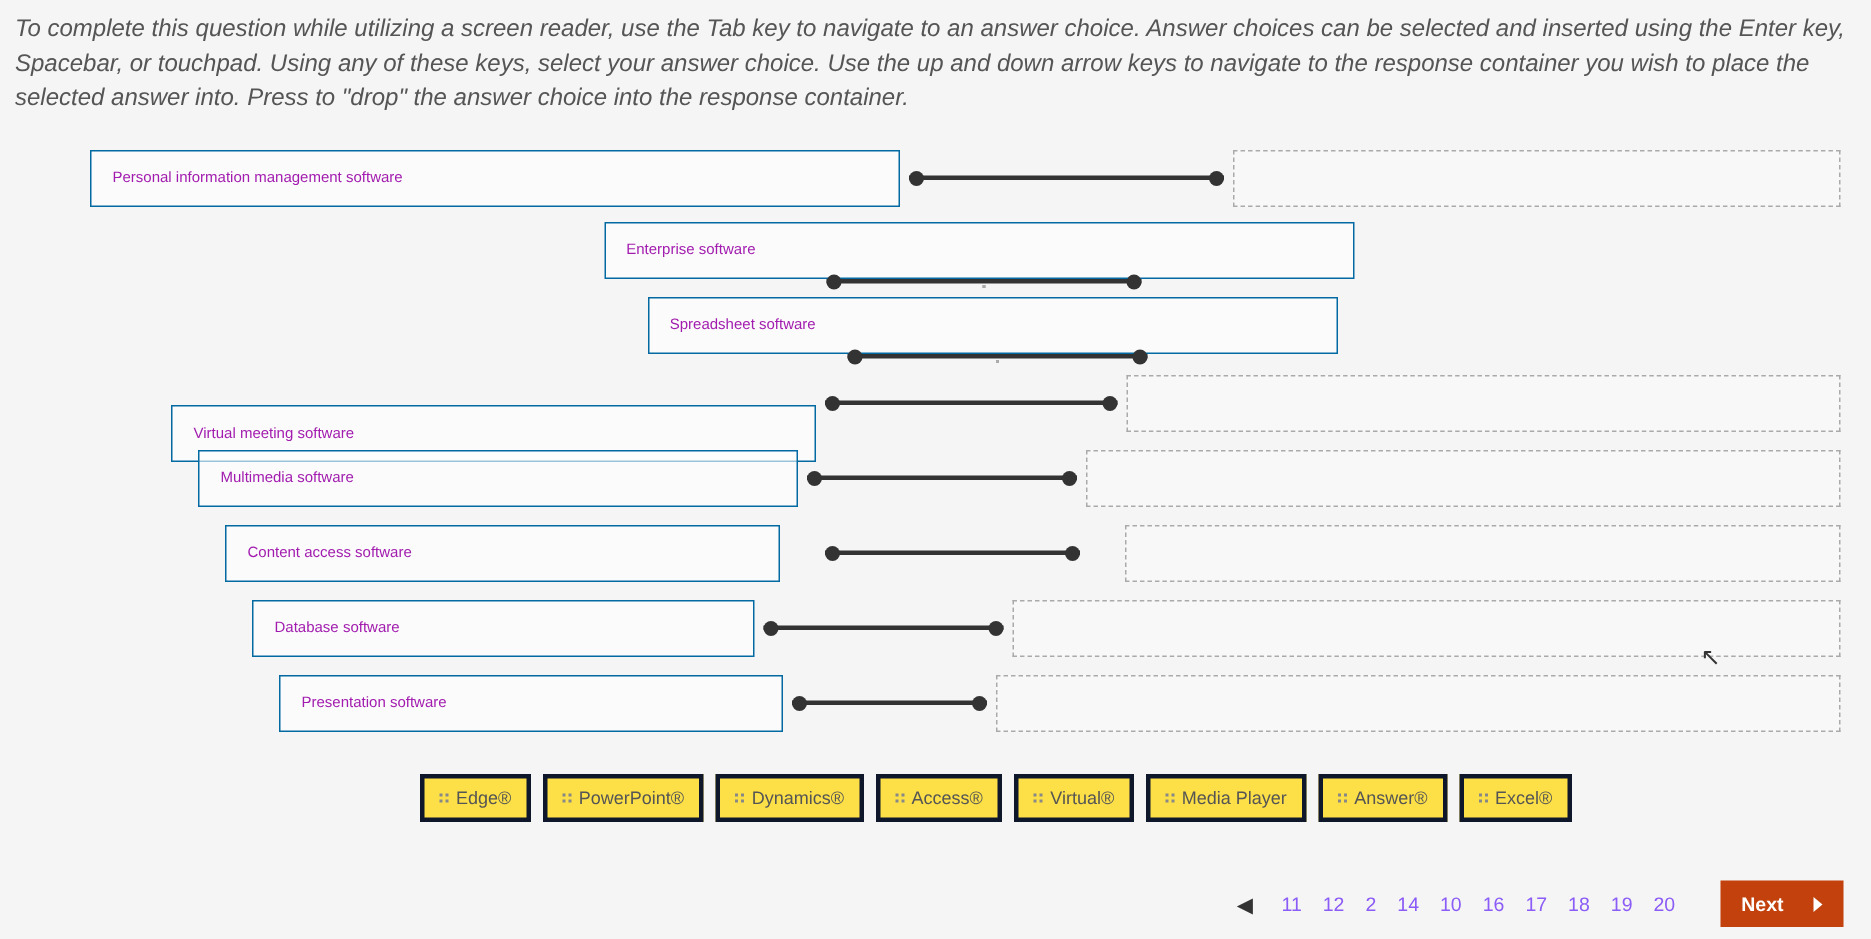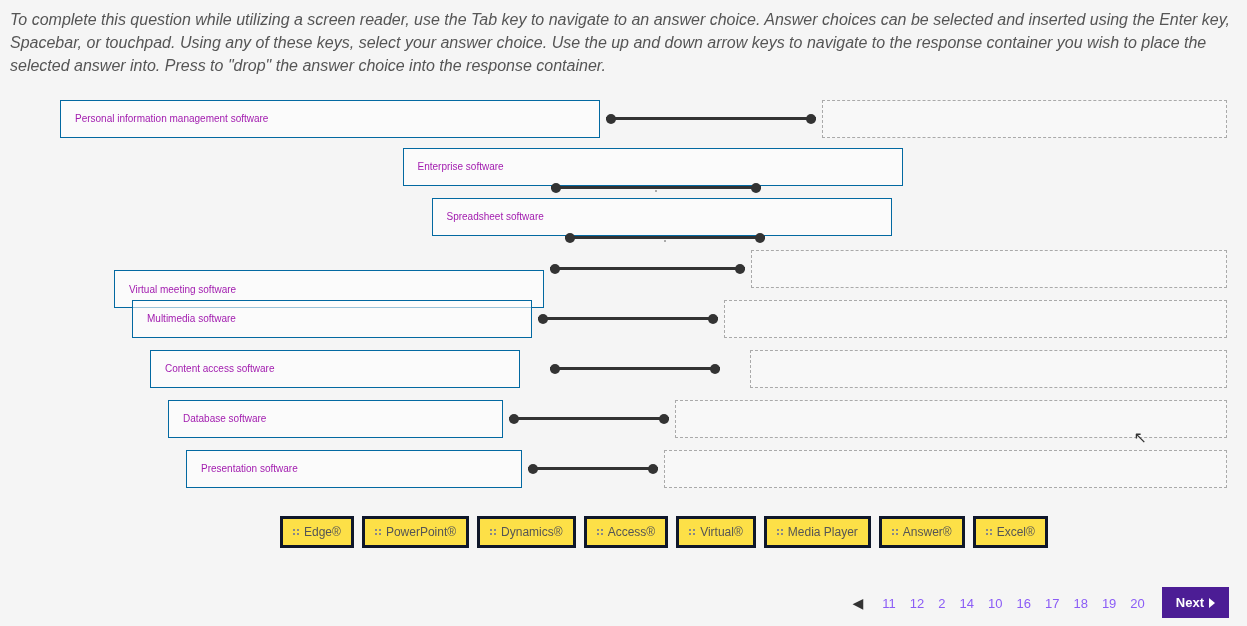--- a/index.html
+++ b/index.html
@@ -112,30 +112,30 @@
     cursor: pointer;
   }
   .pager-num {
     color: #8b5cf6;
     font-size: 13px;
     padding: 4px 7px;
     cursor: pointer;
     border-bottom: 2px solid transparent;
   }
   .next-btn {
-    background: #4c1d95;
+    background: #c2410c;
     color: #fff;
     font-size: 13px;
     font-weight: bold;
     padding: 8px 14px;
-    margin-left: 6px;
+    margin-left: 19px;
     cursor: pointer;
     display: flex;
     align-items: center;
-    gap: 5px;
+    gap: 20px;
     border: none;
   }
   .next-btn .tri {
     width: 0; height: 0;
     border-top: 5px solid transparent;
     border-bottom: 5px solid transparent;
     border-left: 6px solid #fff;
   }
   .cursor-icon {
     position: absolute;

